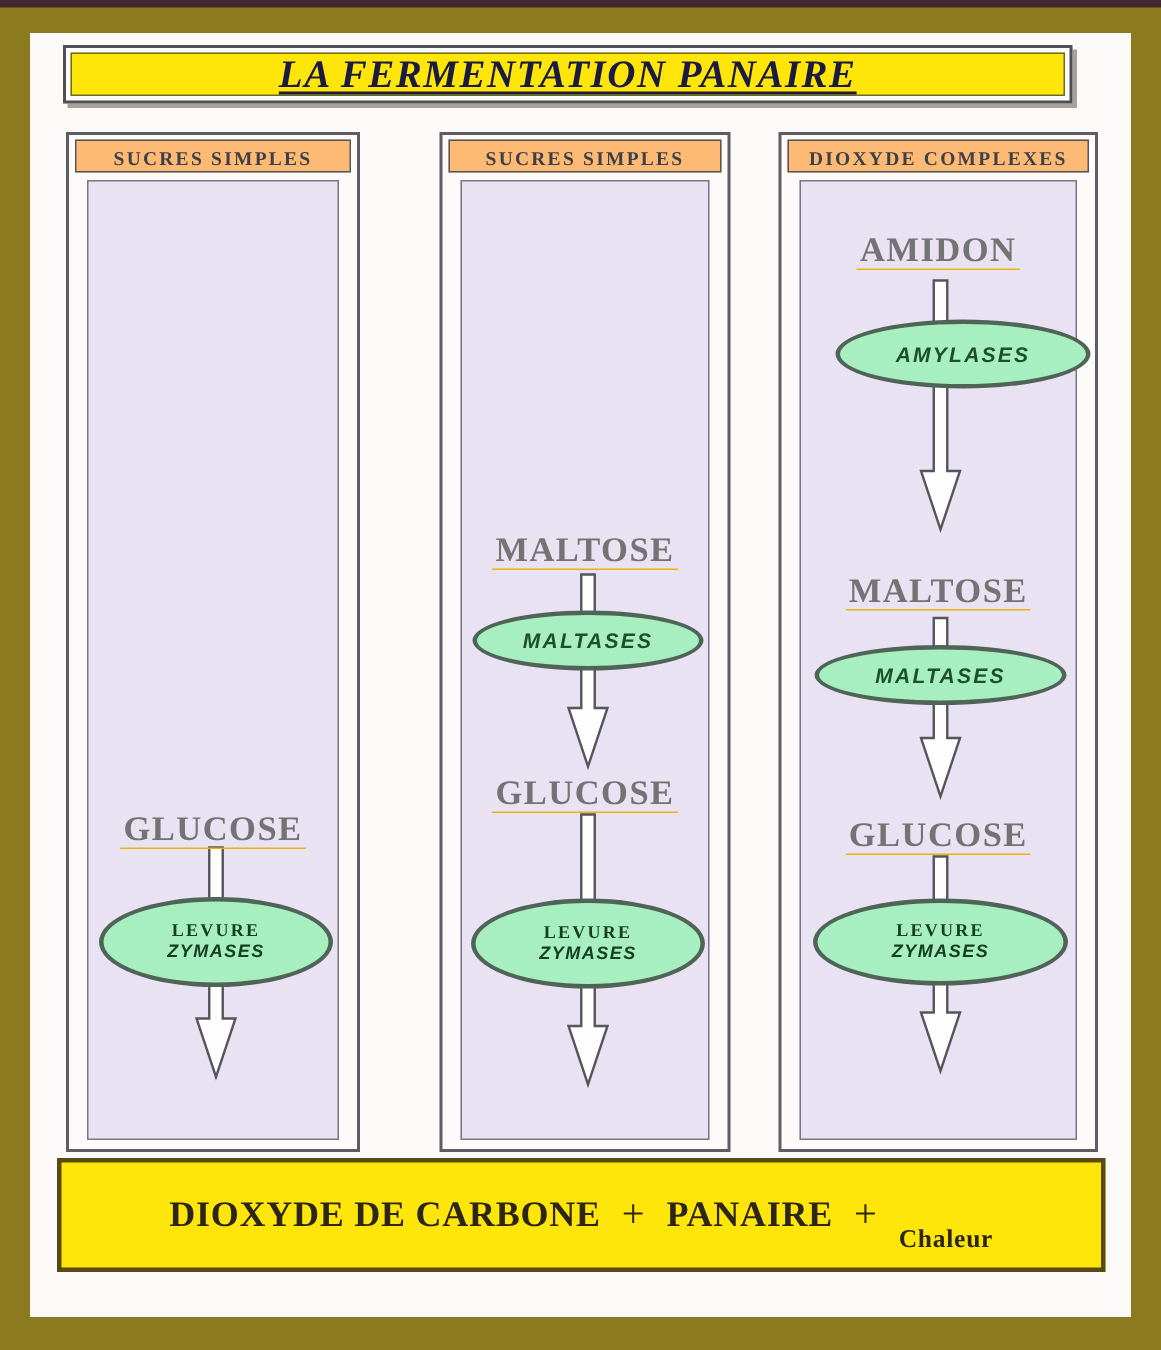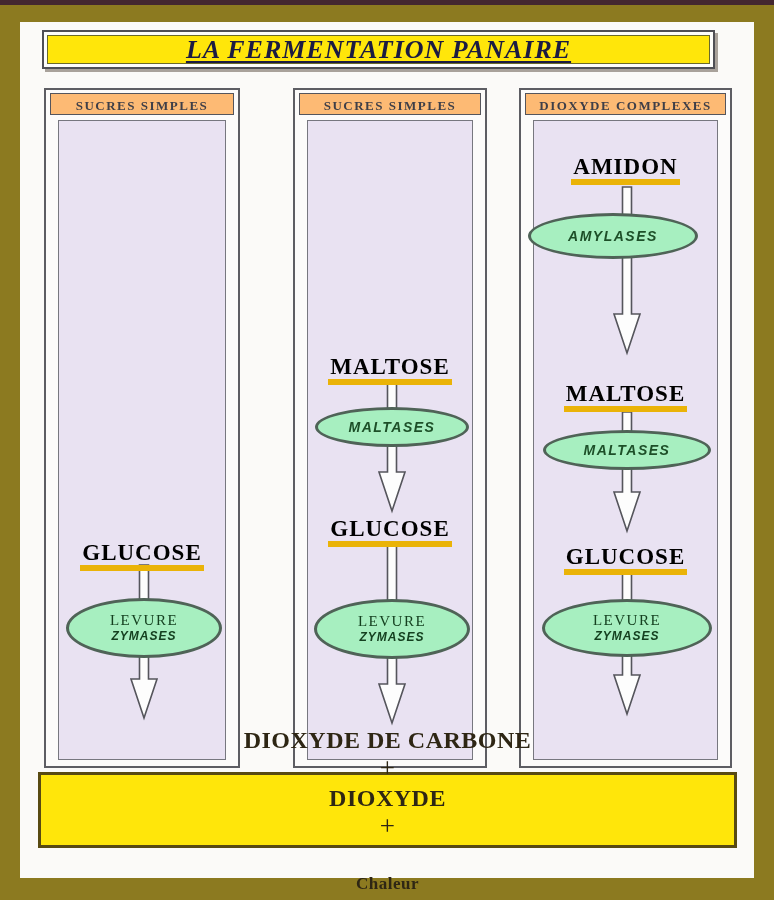--- a/index.html
+++ b/index.html
@@ -29,44 +29,44 @@
   .col-header { position:absolute; left:4px; right:4px; top:3px; height:22px;
     background:#fdba74; border:1px solid #55555c;
     display:flex; align-items:flex-end; justify-content:center; }
   .col-header span { font-size:13px; font-weight:bold; color:#3f3f48; letter-spacing:1.5px; }
 
   .col-body { position:absolute; left:12px; top:30px; bottom:6px; right:12px;
     background:#e9e2f2; border:1px solid #77777f; }
 
   
   .substrate { position:absolute; left:0; width:100%; text-align:center; z-index:3; }
-  .substrate span { font-size:23px; font-weight:bold; color:#000000; letter-spacing:1px;
-    border-bottom:6px solid #eab308; padding:0 2px 0 2px; line-height:1.1;
+  .substrate span { font-size:23px; font-weight:bold; color:#737373; letter-spacing:1px;
+    border-bottom:1px solid #eab308; padding:0 2px 0 2px; line-height:1.1;
     display:inline-block; }
 
   
   .ellipse { position:absolute; z-index:2; background:#a7efc0; border:3px solid #4f6357;
     border-radius:50%; display:flex; flex-direction:column; align-items:center;
     justify-content:center; }
   .enzyme-text { font-family:"Liberation Sans", sans-serif; font-size:14px; font-weight:bold;
     font-style:italic; color:#1d4f28; letter-spacing:1.5px; }
-  .yeast-l1 { font-size:15px; font-weight:normal; color:#14401f; letter-spacing:1.5px; line-height:1.15; }
+  .yeast-l1 { font-size:12px; font-weight:bold; color:#14401f; letter-spacing:1.5px; line-height:1.15; }
   .yeast-l2 { font-family:"Liberation Sans", sans-serif; font-size:12px; font-weight:bold;
     font-style:italic; color:#14401f; letter-spacing:1px; line-height:1.15; }
 
   
   svg.arrow { position:absolute; width:30px; z-index:1; overflow:visible; }
   svg.arrow polygon { fill:#fdfdfd; stroke:#55555c; stroke-width:1.6; }
 
   
   .result-banner { position:absolute; left:38px; top:772px; width:699px; height:76px;
     background:#ffe60a; border:3px solid #584a12; display:flex; align-items:center;
     justify-content:center; }
   .result-text { font-size:24px; font-weight:bold; color:#2e2614; letter-spacing:0.5px;
-    display:flex; align-items:center;flex-direction:column; }
+    display:flex; align-items:center; }
   .plus { font-size:27px; font-weight:normal; margin:0 14px; position:relative; top:-1px; }
   .result-small { font-size:17px; font-weight:bold;margin-top:31px; }
 </style>
 </head>
 <body>
 
 <div class="screen">
   <div class="top-line"></div>
   <div class="page"></div>
 
@@ -127,21 +127,21 @@
       <span>DIOXYDE COMPLEXES</span>
     </div>
     <div class="col-body"></div>
 
     <div class="substrate" style="top:64px;">
       <span>AMIDON</span>
     </div>
     <svg class="arrow" style="left:91px; top:96px; height:168px;" viewBox="0 0 30 168">
         <polygon points="10.5,1 10.5,128 2,128 15,167 28,128 19.5,128 19.5,1"></polygon>
       </svg>
-    <div class="ellipse" style="left:7px; top:123px; width:170px; height:46px;">
+    <div class="ellipse" style="left:36px; top:123px; width:170px; height:46px;">
       <span class="enzyme-text">AMYLASES</span>
     </div>
 
     <div class="substrate" style="top:291px;">
       <span>MALTOSE</span>
     </div>
     <svg class="arrow" style="left:91px; top:321px; height:121px;" viewBox="0 0 30 121">
         <polygon points="10.5,1 10.5,81 2,81 15,120 28,81 19.5,81 19.5,1"></polygon>
       </svg>
     <div class="ellipse" style="left:22px; top:340px; width:168px; height:40px;">
@@ -157,18 +157,18 @@
     <div class="ellipse" style="left:21px; top:509px; width:170px; height:58px;">
       <span class="yeast-l1">LEVURE</span>
       <span class="yeast-l2">ZYMASES</span>
     </div>
   </div>
 
   <div class="result-banner">
     <div class="result-text">
       <span>DIOXYDE DE CARBONE</span>
       <span class="plus">+</span>
-      <span>DIOXYDE</span>
+      <span>PANAIRE</span>
       <span class="plus">+</span>
       <span class="result-small">Chaleur</span>
     </div>
   </div>
 </div>
 
 </body></html>

